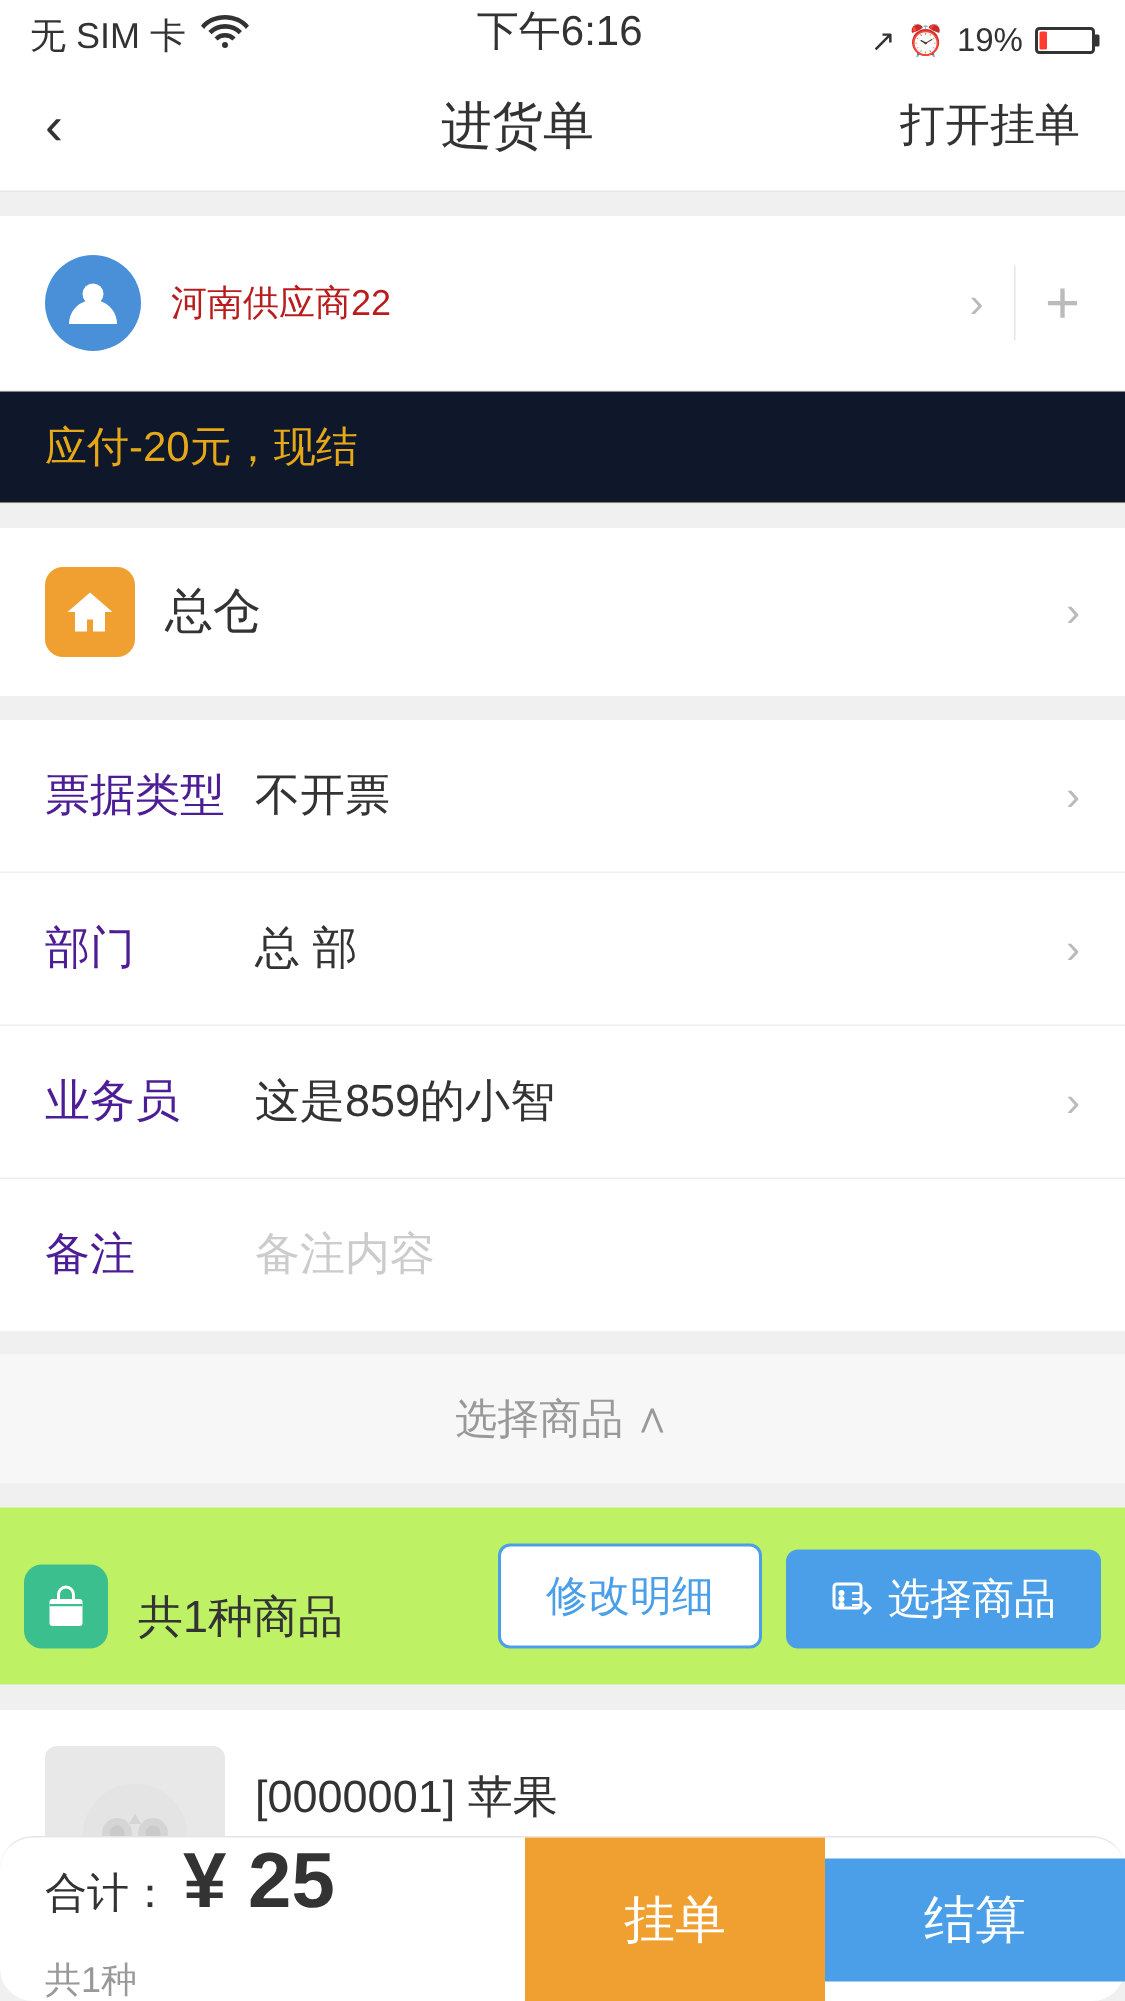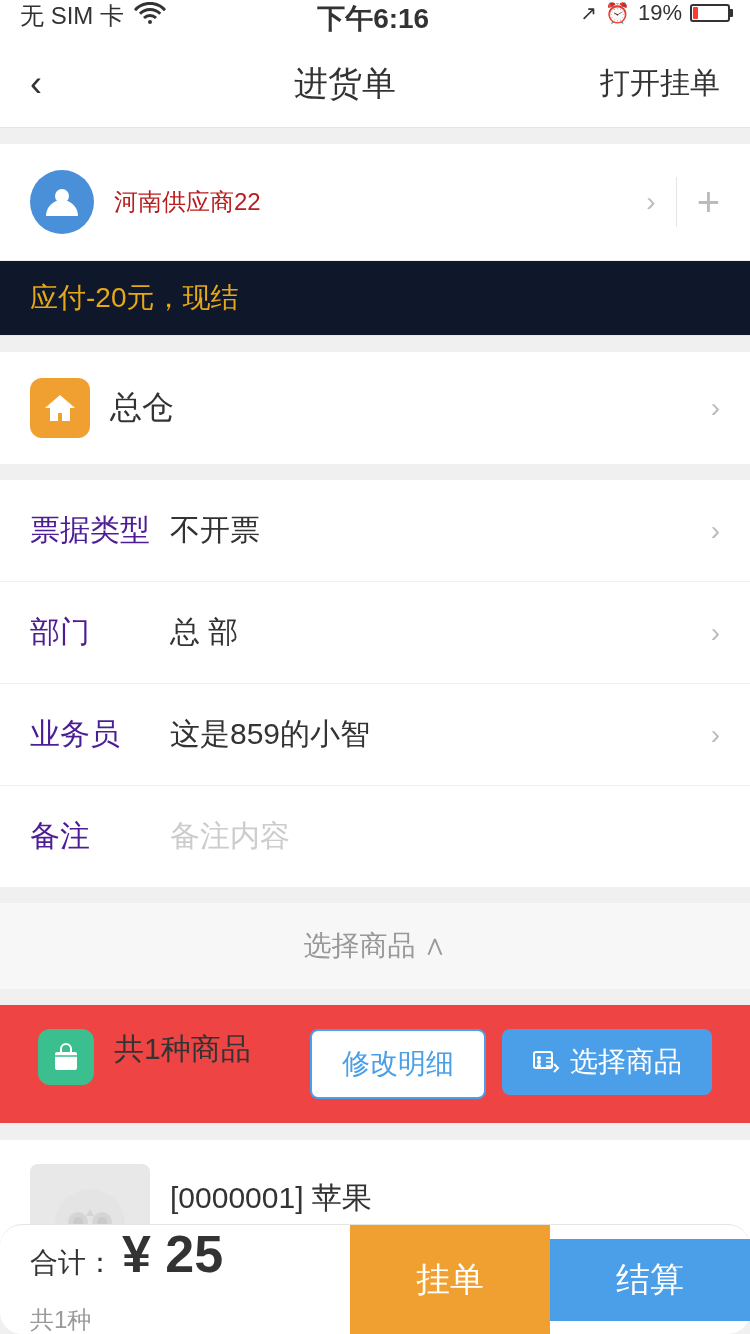--- a/index.html
+++ b/index.html
@@ -11,28 +11,28 @@
       background: #f0f0f0;
       font-size: 28px;
       color: #333;
     }
     
     .status-bar {
       width: 750px;
       height: 40px;
       background: #fff;
       display: flex;
-      align-items: flex-start;
+      align-items: flex-end;
       justify-content: space-between;
       padding: 0 20px;
       font-size: 24px;
       color: #333;
     }
     .status-left { display: flex; align-items: center; gap: 10px; }
-    .status-center { font-size: 28px; font-weight: 700; }
+    .status-center { font-size: 28px; font-weight: 400; }
     .status-right { display: flex; align-items: center; gap: 8px; font-size: 22px; }
     .battery-icon {
       width: 40px; height: 18px; border: 2px solid #333; border-radius: 3px; position: relative;
       display: inline-block;
     }
     .battery-icon::after {
       content: ''; position: absolute; right: -5px; top: 50%; transform: translateY(-50%);
       width: 3px; height: 8px; background: #333; border-radius: 0 1px 1px 0;
     }
     .battery-fill {
@@ -121,24 +121,24 @@
       align-items: center;
       justify-content: center;
       padding: 24px;
       font-size: 28px;
       color: #999;
       margin-bottom: 16px;
     }
 
     
     .product-header {
-      background: #ef4444;
-      display: flex;
-      align-items: flex-start;
-      padding: 24px 38px;
+      background: #bef264;
+      display: flex;
+      align-items: flex-end;
+      padding: 24px 16px;
       border-bottom: 1px solid #f0f0f0;
     }
     .product-icon {
       width: 56px; height: 56px; border-radius: 12px; background: #3cbf8e;
       display: flex; align-items: center; justify-content: center;
       margin-right: 20px; font-size: 26px; color: #fff;
     }
     .product-count { flex: 1; font-size: 30px; color: #333; }
     .btn-outline {
       border: 2px solid #4a9fe8;

